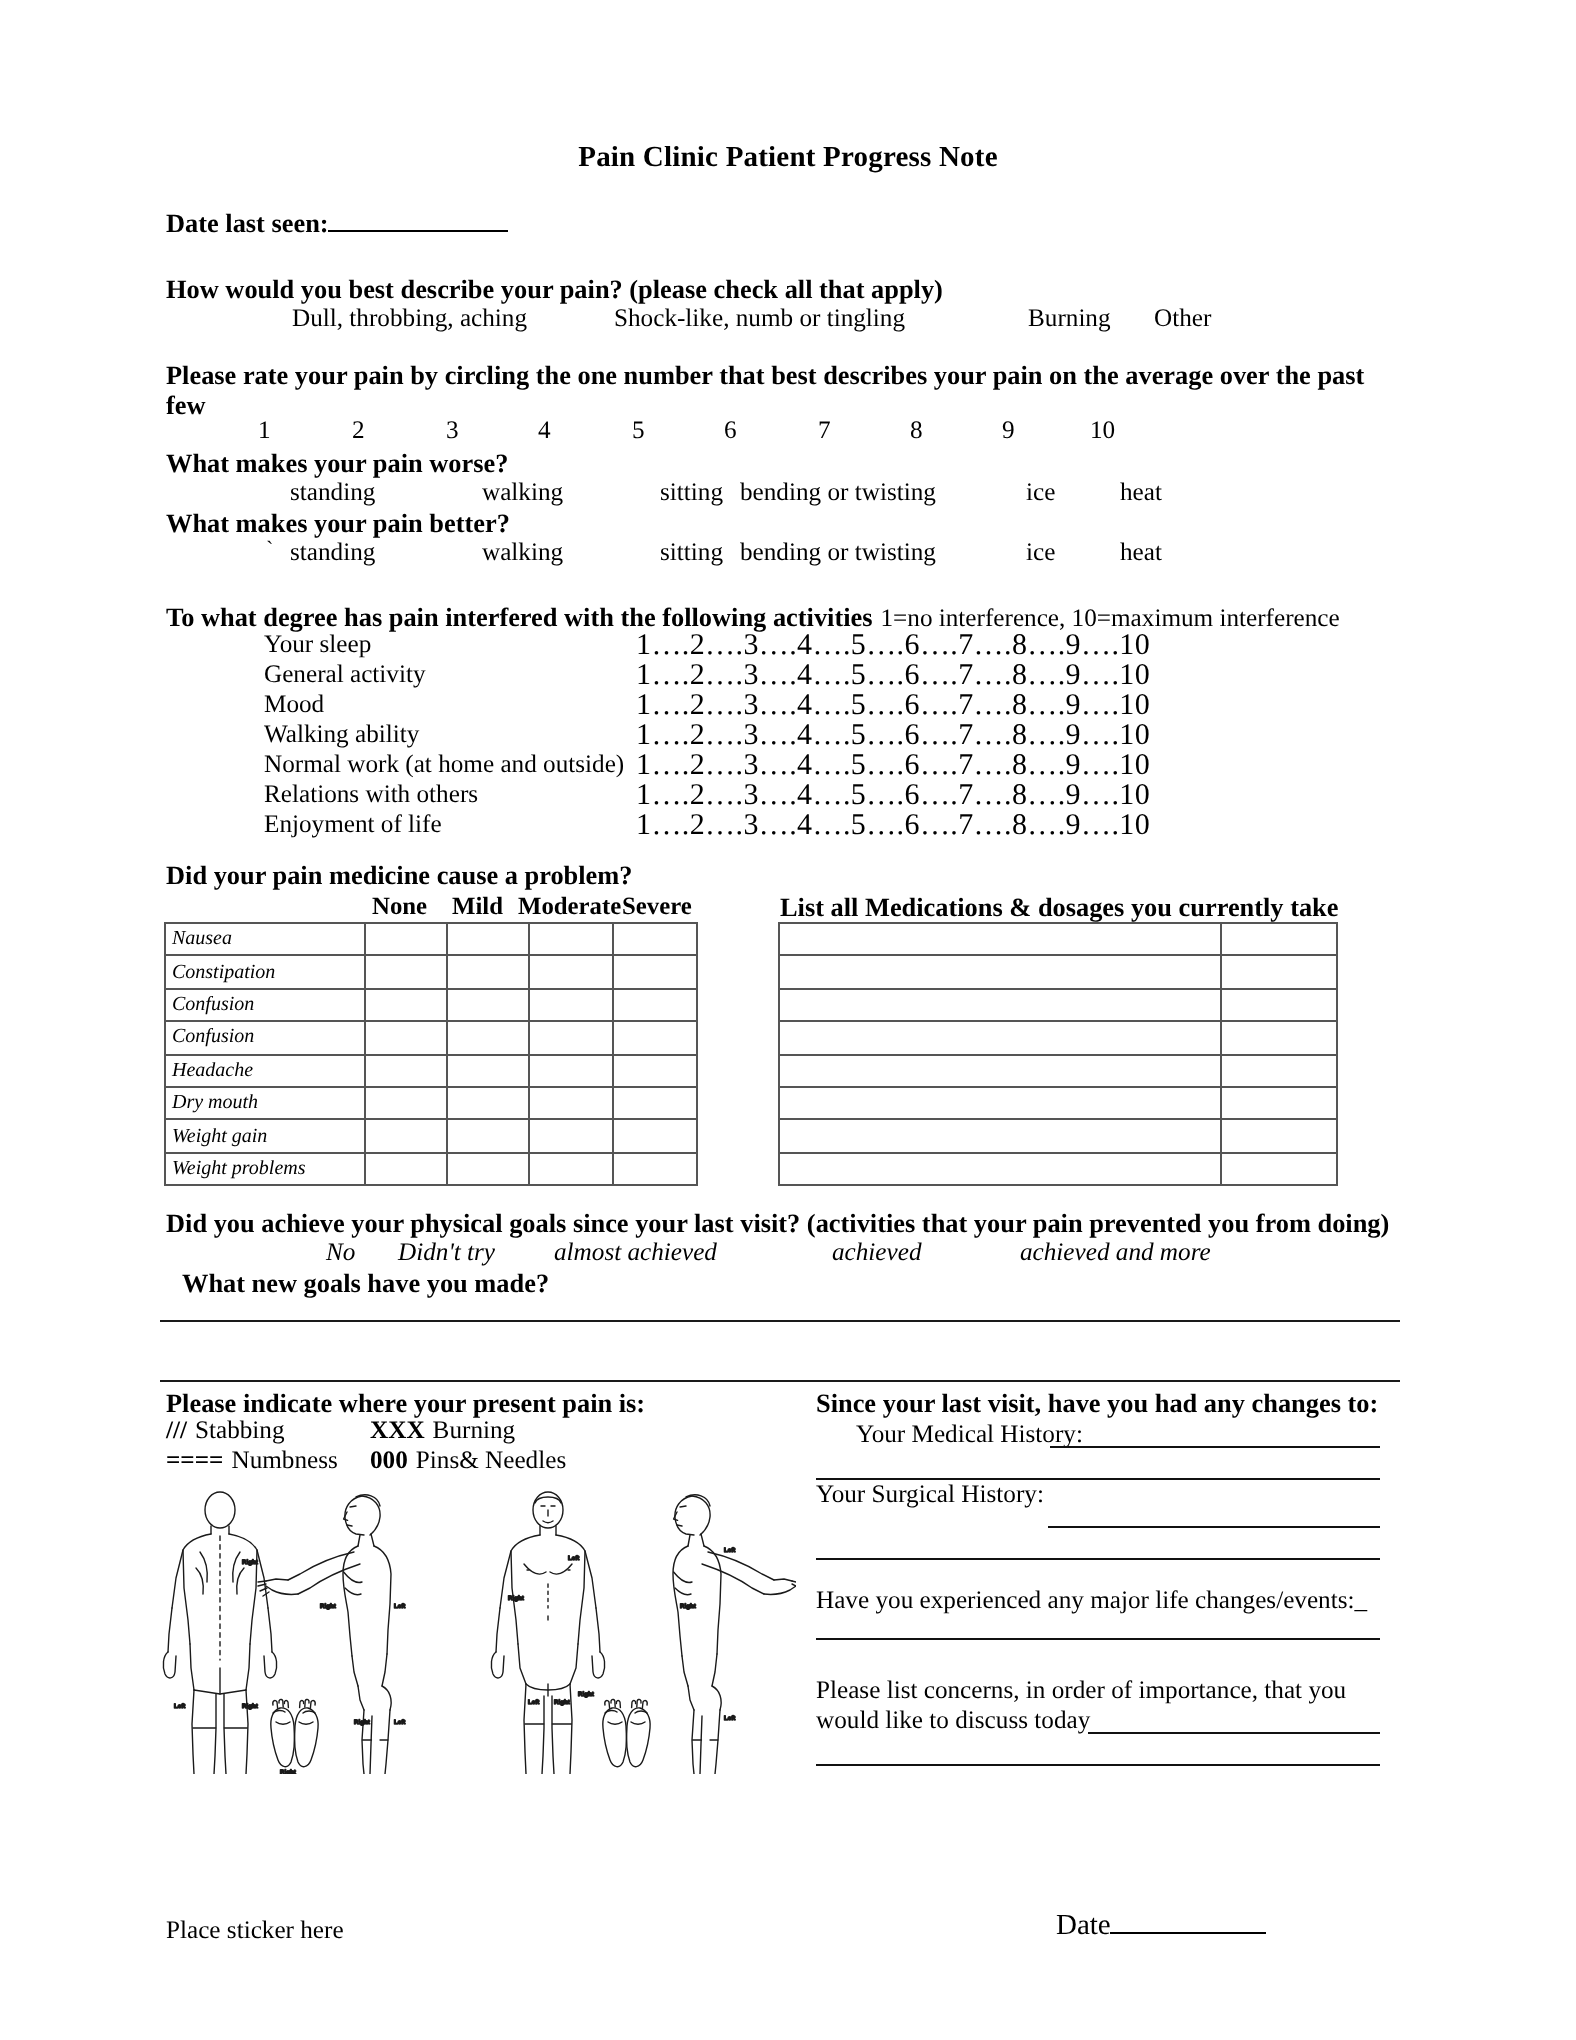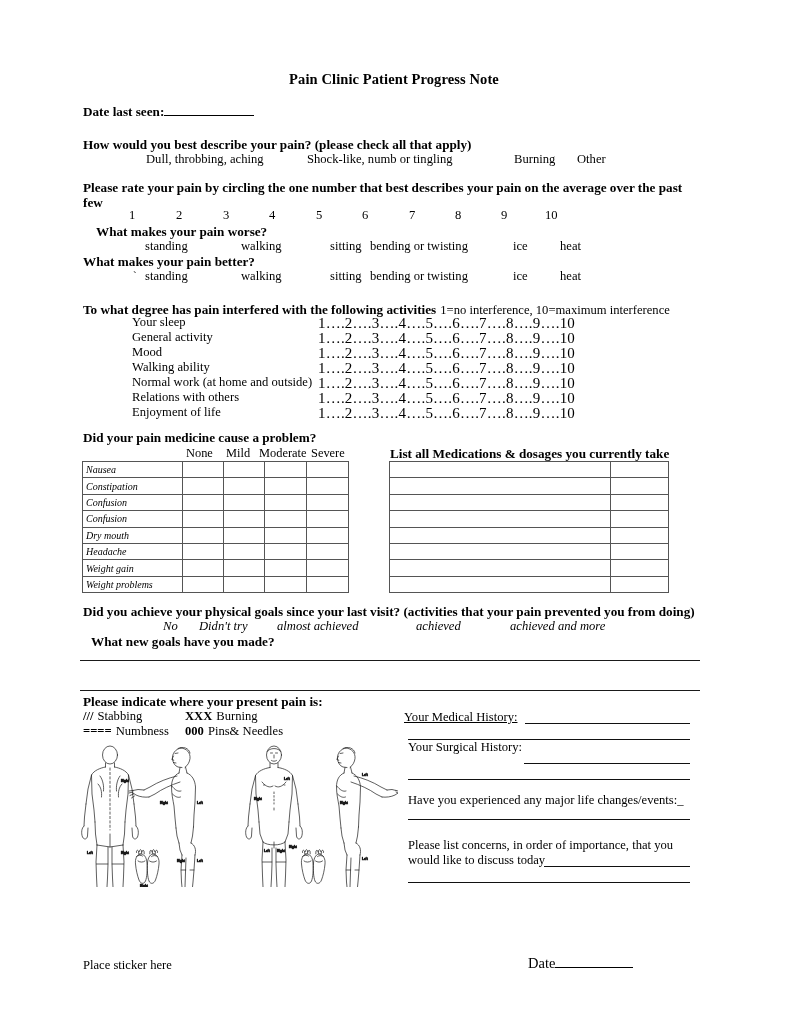--- a/index.html
+++ b/index.html
@@ -80,20 +80,21 @@
     font-style: italic;
     font-size: 12.6px;
     padding-left: 3px !important;
     text-align: left;
     white-space: nowrap;
   }
   .se-head {
     position: absolute;
     font-size: 12.4px;
     white-space: nowrap;
+    font-weight: bold;
   }
 
   
   .scalerow {
     position: absolute;
     font-size: 15px;
     white-space: nowrap;
     letter-spacing: .2px;
   }
 
@@ -131,21 +132,21 @@
   <div class="abs opt" style="left:176px;  top:208px;">2</div>
   <div class="abs opt" style="left:223px;  top:208px;">3</div>
   <div class="abs opt" style="left:269px;  top:208px;">4</div>
   <div class="abs opt" style="left:316px;  top:208px;">5</div>
   <div class="abs opt" style="left:362px;  top:208px;">6</div>
   <div class="abs opt" style="left:409px;  top:208px;">7</div>
   <div class="abs opt" style="left:455px;  top:208px;">8</div>
   <div class="abs opt" style="left:501px;  top:208px;">9</div>
   <div class="abs opt" style="left:545px;  top:208px;">10</div>
 
-  <div class="abs q" style="left:96px; top:224px;">What makes your pain worse?</div>
+  <div class="abs q" style="left:83px; top:224px;">What makes your pain worse?</div>
   <div class="abs opt" style="left:145px; top:239px;">standing</div>
   <div class="abs opt" style="left:241px; top:239px;">walking</div>
   <div class="abs opt" style="left:330px; top:239px;">sitting</div>
   <div class="abs opt" style="left:370px; top:239px;">bending or twisting</div>
   <div class="abs opt" style="left:513px; top:239px;">ice</div>
   <div class="abs opt" style="left:560px; top:239px;">heat</div>
 
   <div class="abs q" style="left:83px; top:254px;">What makes your pain better?</div>
   <div class="abs opt" style="left:133px; top:268px; font-size:11px;">`</div>
   <div class="abs opt" style="left:145px; top:269px;">standing</div>
@@ -214,28 +215,28 @@
         <td></td>
       </tr>
       <tr>
         <td class="se-label">Confusion</td>
         <td></td>
         <td></td>
         <td></td>
         <td></td>
       </tr>
       <tr>
+        <td class="se-label">Headache</td>
+        <td></td>
+        <td></td>
+        <td></td>
+        <td></td>
+      </tr>
+      <tr>
         <td class="se-label">Dry mouth</td>
-        <td></td>
-        <td></td>
-        <td></td>
-        <td></td>
-      </tr>
-      <tr>
-        <td class="se-label">Headache</td>
         <td></td>
         <td></td>
         <td></td>
         <td></td>
       </tr>
       <tr>
         <td class="se-label">Weight gain</td>
         <td></td>
         <td></td>
         <td></td>
@@ -549,22 +550,23 @@
           <path d="M245.5 110.5 C246 108.5 244.5 107.5 243.5 109 L243.2 112"></path>
           <path d="M242.5 109.5 C242.8 107.8 241.4 107 240.6 108.4 L240.4 111.5"></path>
           <path d="M239.8 109.8 C240 108.3 238.7 107.7 238 109 L237.8 111.8"></path>
           <text class="figlabel" x="211" y="106">Right</text>
         </g>
 
       </g>
     </svg>
   </div>
 
-
-  <div class="abs opt" style="left:404px; top:710px;text-decoration:underline;">Your Medical History:</div>
+  <div class="abs q" style="left:408px; top:694px;">Since your last visit, have you had any changes to:</div>
+
+  <div class="abs opt" style="left:428px; top:710px;">Your Medical History:</div>
   <div class="rule" style="left:525px; top:723px; width:165px;"></div>
   <div class="rule" style="left:408px; top:739px; width:282px;"></div>
 
   <div class="abs opt" style="left:408px; top:740px;">Your Surgical History:</div>
   <div class="rule" style="left:524px; top:763px; width:166px;"></div>
   <div class="rule" style="left:408px; top:779px; width:282px;"></div>
 
   <div class="abs opt" style="left:408px; top:793px;">Have you experienced any major life changes/events:_</div>
   <div class="rule" style="left:408px; top:819px; width:282px;"></div>
 

